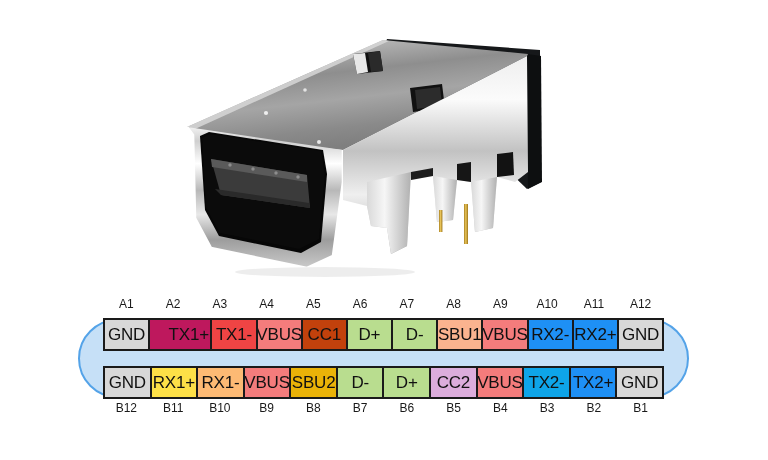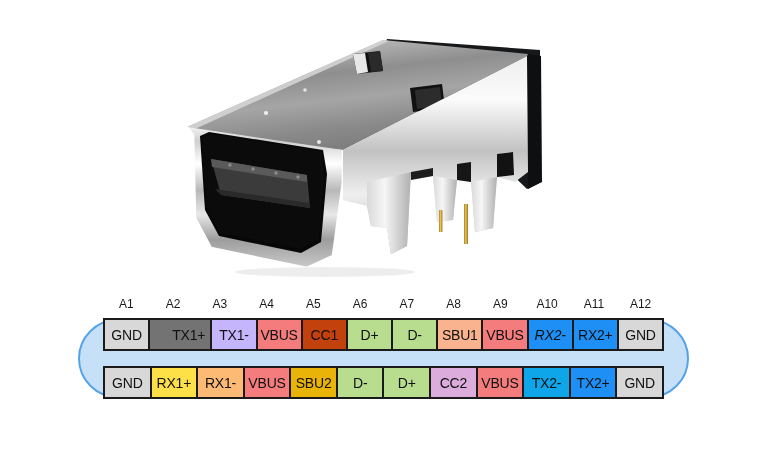--- a/index.html
+++ b/index.html
@@ -64,21 +64,21 @@
     height: 33px;
     background: #ffffff;
   }
   .pin-cell {
     flex: 1 1 0;
     border-right: 2px solid #1a1a1a;
     box-sizing: border-box;
     display: flex;
     align-items: center;
     justify-content: center;
-    font-size: 14px;
+    font-size: 17px;
     color: #111111;
     letter-spacing: -0.2px;
     line-height: 1;
     overflow: hidden;
     white-space: nowrap;
   }
   .pin-cell:last-child { border-right: none; }
 
   .label-row {
     position: absolute;
@@ -215,29 +215,29 @@
     <div class="pin-label">A8</div>
     <div class="pin-label">A9</div>
     <div class="pin-label">A10</div>
     <div class="pin-label">A11</div>
     <div class="pin-label">A12</div>
   </div>
 
   <div class="row-wrap" id="row-a-wrap">
     <div class="pin-row">
       <div class="pin-cell" style="background: rgb(216, 216, 216);">GND</div>
-      <div class="pin-cell" style="background: #737373; padding-left: 17px;">TX1+</div>
-      <div class="pin-cell" style="background: #c4b5fd;">TX1-</div>
+      <div class="pin-cell" style="background: #be185d; padding-left: 17px;">TX1+</div>
+      <div class="pin-cell" style="background: #ef4444;">TX1-</div>
       <div class="pin-cell" style="background: rgb(244, 124, 124);">VBUS</div>
       <div class="pin-cell" style="background: #c2410c;">CC1</div>
       <div class="pin-cell" style="background: rgb(185, 221, 143);">D+</div>
       <div class="pin-cell" style="background: rgb(185, 221, 143);">D-</div>
       <div class="pin-cell" style="background: rgb(250, 179, 143);">SBU1</div>
       <div class="pin-cell" style="background: rgb(244, 124, 124);">VBUS</div>
-      <div class="pin-cell" style="background: rgb(30, 144, 245); font-style: italic;">RX2-</div>
+      <div class="pin-cell" style="background: rgb(30, 144, 245);">RX2-</div>
       <div class="pin-cell" style="background: rgb(30, 144, 245);">RX2+</div>
       <div class="pin-cell" style="background: rgb(216, 216, 216);">GND</div>
     </div>
   </div>
 
   <div class="row-wrap" id="row-b-wrap">
     <div class="pin-row">
       <div class="pin-cell" style="background: rgb(216, 216, 216);">GND</div>
       <div class="pin-cell" style="background: #fde047;">RX1+</div>
       <div class="pin-cell" style="background: #fdba74;">RX1-</div>
@@ -246,14 +246,28 @@
       <div class="pin-cell" style="background: rgb(185, 221, 143);">D-</div>
       <div class="pin-cell" style="background: rgb(185, 221, 143);">D+</div>
       <div class="pin-cell" style="background: rgb(220, 173, 220);">CC2</div>
       <div class="pin-cell" style="background: rgb(244, 124, 124);">VBUS</div>
       <div class="pin-cell" style="background: #0ea5e9;">TX2-</div>
       <div class="pin-cell" style="background: rgb(30, 144, 245);">TX2+</div>
       <div class="pin-cell" style="background: rgb(216, 216, 216);">GND</div>
     </div>
   </div>
 
+  <div class="label-row" id="labels-b">
+    <div class="pin-label">B12</div>
+    <div class="pin-label">B11</div>
+    <div class="pin-label">B10</div>
+    <div class="pin-label">B9</div>
+    <div class="pin-label">B8</div>
+    <div class="pin-label">B7</div>
+    <div class="pin-label">B6</div>
+    <div class="pin-label">B5</div>
+    <div class="pin-label">B4</div>
+    <div class="pin-label">B3</div>
+    <div class="pin-label">B2</div>
+    <div class="pin-label">B1</div>
+  </div>
 
 </div>
 
 </body></html>

